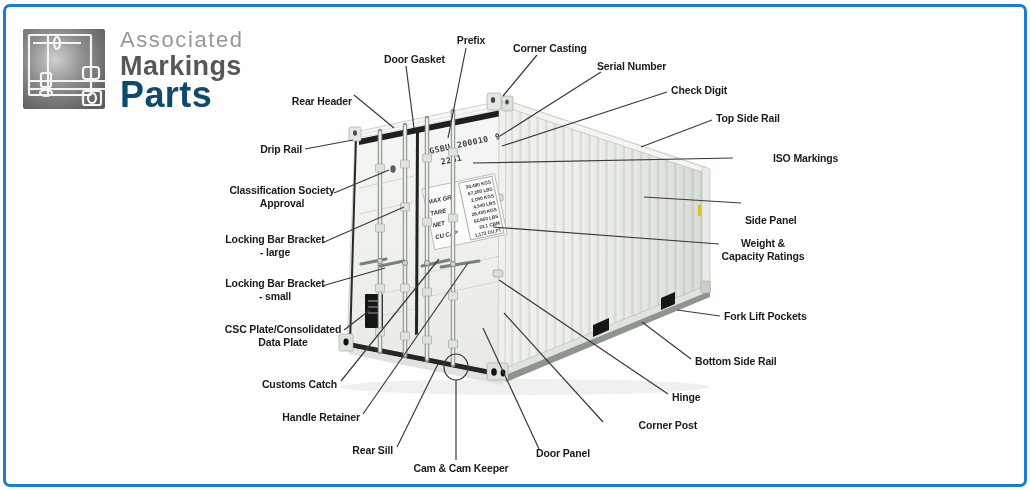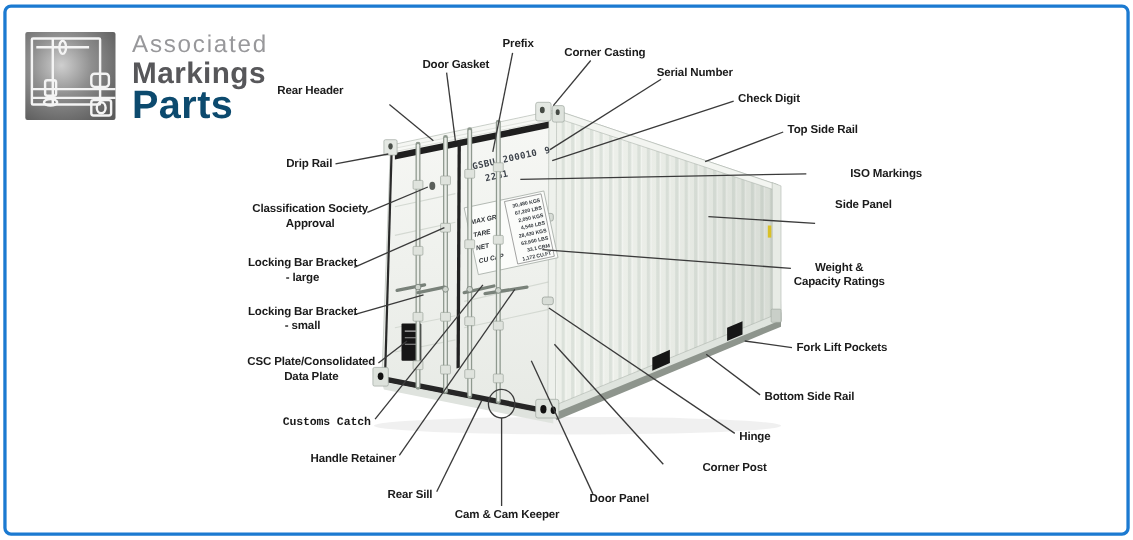--- a/index.html
+++ b/index.html
@@ -249,39 +249,39 @@
       <line x1="539" y1="449" x2="483" y2="328"></line>
       <line x1="456" y1="460" x2="456" y2="380"></line>
       <ellipse cx="456" cy="367" rx="12" ry="13"></ellipse>
     </svg>
 
   <div id="callouts">
       <div class="callout" style="left: 441px; top: 34px; width: 60px; text-align: center;">Prefix</div>
       <div class="callout" style="left: 513px; top: 42px; width: 110px; text-align: left;">Corner Casting</div>
       <div class="callout" style="left: 372px; top: 53px; width: 90px; text-align: left; margin-left: 12px;">Door Gasket</div>
       <div class="callout" style="left: 597px; top: 60px; width: 100px; text-align: left;">Serial Number</div>
-      <div class="callout" style="left: 252px; top: 76px; width: 100px; ">Rear Header</div>
+      <div class="callout" style="left: 252px; top: 95px; width: 100px; text-align: right;">Rear Header</div>
       <div class="callout" style="left: 671px; top: 84px; width: 80px; text-align: left;">Check Digit</div>
       <div class="callout" style="left: 716px; top: 112px; width: 90px; text-align: left;">Top Side Rail</div>
       <div class="callout" style="left: 202px; top: 143px; width: 100px; text-align: right;">Drip Rail</div>
       <div class="callout" style="left: 737px; top: 152px; width: 95px; text-align: left; margin-left: 36px;">ISO Markings</div>
       <div class="callout" style="left: 216px; top: 184px; width: 132px; text-align: center;">Classification Society
 Approval</div>
-      <div class="callout" style="left: 745px; top: 180px; width: 80px; text-align: center;">Side Panel</div>
+      <div class="callout" style="left: 745px; top: 214px; width: 80px; text-align: left;">Side Panel</div>
       <div class="callout" style="left: 219px; top: 233px; width: 112px; text-align: center;">Locking Bar Bracket
 - large</div>
       <div class="callout" style="left: 708px; top: 237px; width: 110px; text-align: center;">Weight &amp;
 Capacity Ratings</div>
       <div class="callout" style="left: 219px; top: 277px; width: 112px; text-align: center;">Locking Bar Bracket
 - small</div>
       <div class="callout" style="left: 724px; top: 310px; width: 100px; text-align: left;">Fork Lift Pockets</div>
       <div class="callout" style="left: 220px; top: 323px; width: 126px; text-align: center;">CSC Plate/Consolidated
 Data Plate</div>
       <div class="callout" style="left: 695px; top: 355px; width: 100px; text-align: left;">Bottom Side Rail</div>
-      <div class="callout" style="left: 237px; top: 378px; width: 100px; text-align: right; font-family: Liberation Mono, monospace;">Customs Catch</div>
+      <div class="callout" style="left: 237px; top: 378px; width: 100px; text-align: right;">Customs Catch</div>
       <div class="callout" style="left: 672px; top: 391px; width: 60px; text-align: left;">Hinge</div>
       <div class="callout" style="left: 260px; top: 411px; width: 100px; text-align: right;">Handle Retainer</div>
       <div class="callout" style="left: 607px; top: 419px; width: 90px; text-align: right;">Corner Post</div>
       <div class="callout" style="left: 293px; top: 444px; width: 100px; text-align: right;">Rear Sill</div>
       <div class="callout" style="left: 536px; top: 447px; width: 90px; text-align: left;">Door Panel</div>
       <div class="callout" style="left: 409px; top: 462px; width: 104px; text-align: center;">Cam &amp; Cam Keeper</div>
     </div>
 </div>
 
 </body></html>

